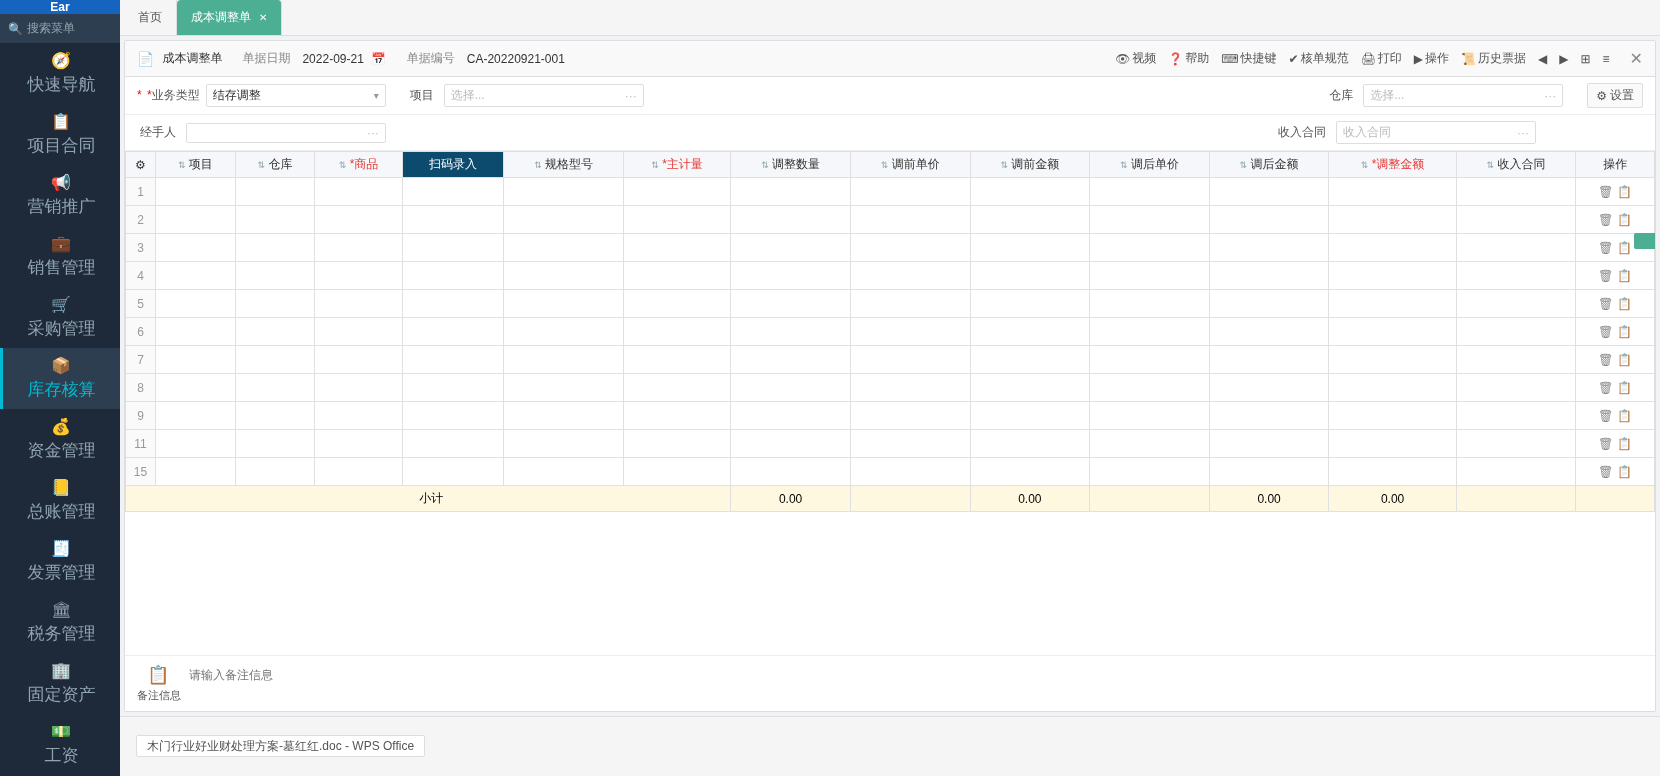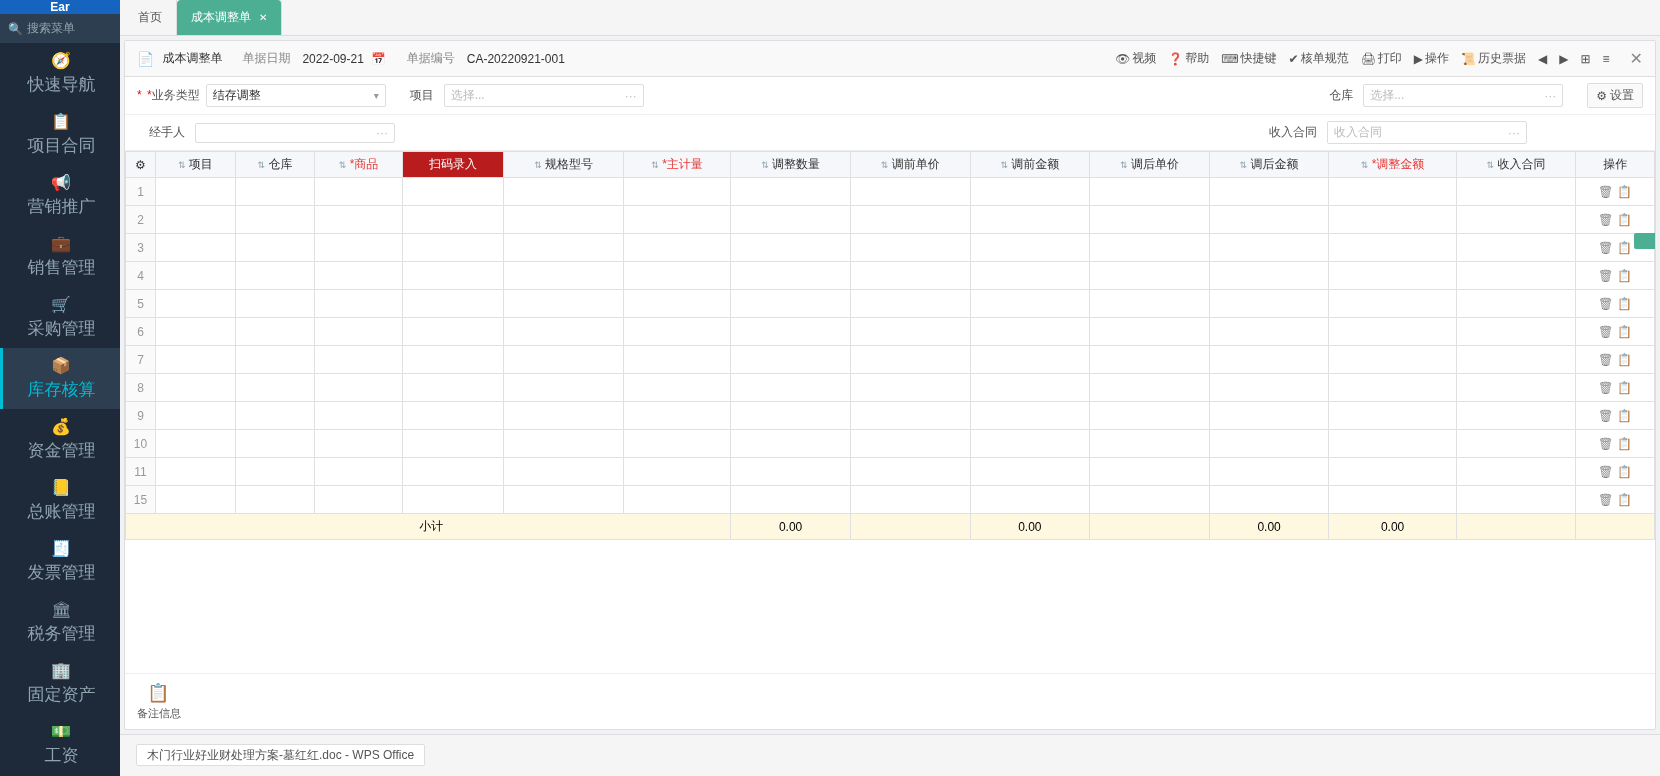--- a/index.html
+++ b/index.html
@@ -219,21 +219,21 @@
       outline: none;
       color: #bbb;
       font-size: 12px;
       padding: 4px 0;
     }
 
     
     .footer {
       background: #f5f5f5;
       border-top: 1px solid #ddd;
-      padding: 12px 16px;
+      padding: 21px 16px;
       display: flex;
       align-items: center;
       justify-content: space-between;
     }
     .footer-left { color: #555; font-size: 11px; }
     .footer-btns { display: flex; gap: 8px; }
     .btn {
       padding: 6px 20px;
       border-radius: 2px;
       cursor: pointer;
@@ -400,21 +400,21 @@
           <span>选择...</span>
           <span class="dots" style="color:#bbb;">···</span>
         </div>
       </div>
       <div class="settings-btn">
         <span>⚙</span>
         <span>设置</span>
       </div>
     </div>
 
-    <div style="padding:6px 24px;border-bottom:1px solid #eee;display:flex;align-items:center;gap:24px;flex-wrap:wrap;">
+    <div style="padding:6px 15px;border-bottom:1px solid #eee;display:flex;align-items:center;gap:24px;flex-wrap:wrap;">
       <div class="field-row">
         <span class="field-label" style="color:#555;margin-right:4px;">经手人</span>
         <div class="field-input" style="min-width:200px;">
           <span></span>
           <span class="dots" style="color:#bbb;">···</span>
         </div>
       </div>
       <div style="flex:1;"></div>
       <div class="field-row">
         <span class="field-label" style="color:#555;margin-right:4px;">收入合同</span>
@@ -427,21 +427,21 @@
     </div>
 
     <div class="grid-container">
       <table class="grid-table">
         <thead>
           <tr>
             <th class="gear-col">⚙</th>
             <th><span class="sort-icon">⇅</span> 项目</th>
             <th><span class="sort-icon">⇅</span> 仓库</th>
             <th style="color:#e53935;"><span class="sort-icon">⇅</span> *商品</th>
-            <th style="background:#b91c1c;color:white;margin-left:36px;">扫码录入</th>
+            <th style="background:#0c4a6e;color:white;margin-left:36px;">扫码录入</th>
             <th><span class="sort-icon">⇅</span> 规格型号</th>
             <th style="color:#e53935;"><span class="sort-icon">⇅</span> *主计量</th>
             <th><span class="sort-icon">⇅</span> 调整数量</th>
             <th><span class="sort-icon">⇅</span> 调前单价</th>
             <th><span class="sort-icon">⇅</span> 调前金额</th>
             <th><span class="sort-icon">⇅</span> 调后单价</th>
             <th><span class="sort-icon">⇅</span> 调后金额</th>
             <th style="color:#e53935;"><span class="sort-icon">⇅</span> *调整金额</th>
             <th><span class="sort-icon">⇅</span> 收入合同</th>
             <th>操作</th>
@@ -640,42 +640,20 @@
       <td></td>
       <td></td>
       <td>
         <div class="action-icons">
           <span title="删除">🗑</span>
           <span title="复制">📋</span>
         </div>
       </td>
     </tr>
             <tr>
-      <td class="row-num">10</td>
-      <td></td>
-      <td></td>
-      <td></td>
-      <td></td>
-      <td></td>
-      <td></td>
-      <td></td>
-      <td></td>
-      <td></td>
-      <td></td>
-      <td></td>
-      <td></td>
-      <td></td>
-      <td>
-        <div class="action-icons">
-          <span title="删除">🗑</span>
-          <span title="复制">📋</span>
-        </div>
-      </td>
-    </tr>
-            <tr>
       <td class="row-num">11</td>
       <td></td>
       <td></td>
       <td></td>
       <td></td>
       <td></td>
       <td></td>
       <td></td>
       <td></td>
       <td></td>
@@ -727,20 +705,21 @@
           </tr>
         </tfoot>
       </table>
     </div>
 
     <div class="remarks-section">
       <div class="remarks-icon">
         <span style="font-size:18px;color:#4caf93;">📋</span>
         <span style="color:#555;font-size:11px;">备注信息</span>
       </div>
+      <input type="text" class="remarks-input" placeholder="请输入备注信息" style="">
     </div>
 
     <div class="right-edge-tab" style="position:absolute;right:0;top:200px;writing-mode:vertical-lr;">展</div>
   </div>
 
   <div class="footer">
     <div class="footer-left">
       <span style="border:1px solid #ddd;padding:3px 10px;background:white;border-radius:2px;cursor:pointer;">木门行业好业财处理方案-墓红红.doc - WPS Office</span>
     </div>
   </div>

